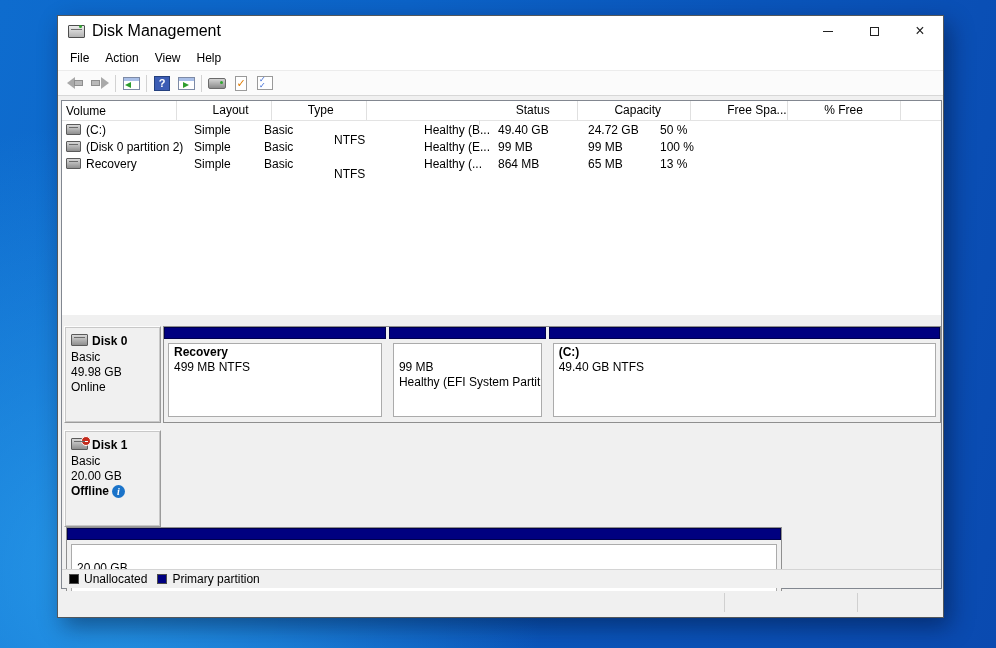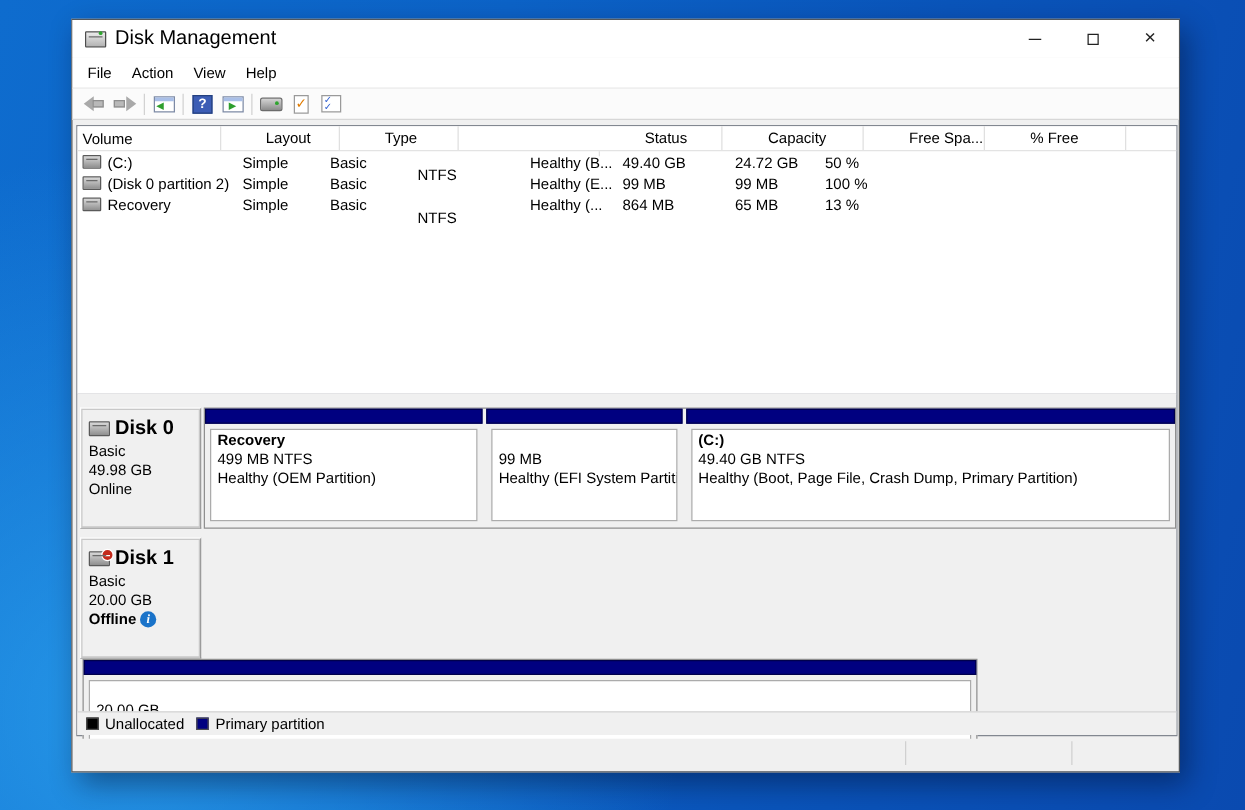--- a/index.html
+++ b/index.html
@@ -74,21 +74,21 @@
     background:linear-gradient(#d8d8d8,#8f8f8f);border:1px solid #5a5a5a;border-radius:1px;position:relative;}
   .vol-ico::after{content:"";position:absolute;left:2px;top:2px;right:2px;height:1px;background:#6a6a6a;}
   
   .graphic-pane{position:absolute;left:0;top:214px;right:0;bottom:0;background:#f0f0f0;padding:11px 0 0 2px;box-sizing:border-box;}
   .disk-row{display:flex;}
   .disk-row.d0{height:97px;}
   .disk-row.d1{height:92px;margin-top:7px;flex-direction:column;}
   .disk-label{width:97px;flex:0 0 97px;box-sizing:border-box;background:#f0f0f0;
     border:1px solid;border-color:#fdfdfd #9b9b9b #9b9b9b #fdfdfd;outline:1px solid #c8c8c8;outline-offset:-2px;
     padding:7px 5px 0 6px;}
-  .dname{display:flex;align-items:center;gap:4px;font-size:16px;font-weight:bold;margin-bottom:2px;}
+  .dname{display:flex;gap:4px;font-size:12px;font-weight:bold;margin-bottom:2px;}
   .drive-ico{display:inline-block;width:15px;height:10px;flex:0 0 15px;position:relative;
     background:linear-gradient(#d8d8d8,#8f8f8f);border:1px solid #5a5a5a;border-radius:1px;}
   .drive-ico::after{content:"";position:absolute;left:2px;top:2px;right:2px;height:1px;background:#6a6a6a;}
   .offline-badge{position:absolute;right:-4px;top:-3px;width:10px;height:10px;border-radius:50%;
     background:#c42b1c;border:1px solid #fff;box-sizing:border-box;}
   .offline-badge::after{content:"";position:absolute;left:2px;top:3.5px;width:4px;height:1.5px;background:#fff;}
   .dmeta{font-size:12px;line-height:15px;}
   .status-line{display:flex;align-items:center;gap:3px;font-weight:bold;}
   .d0 .dmeta, .d0 .status-line{font-weight:normal;}
   .info-ico{width:13px;height:13px;border-radius:50%;background:#1a73c9;color:#fff;font-size:10px;font-weight:bold;
@@ -259,37 +259,35 @@
             <div class="dmeta">Basic</div>
             <div class="dmeta">49.98 GB</div>
             <div class="dmeta">Online</div>
           </div>
           <div class="disk-graphic">
             <div class="partition p0">
               <div class="pstrip"></div>
               <div class="pbox">
                 <div class="pl l1">Recovery</div>
                 <div class="pl">499 MB NTFS</div>
-                <div class="pl">Healthy (OEM Partition)</div>
               </div>
             </div>
             <div class="partition p1">
               <div class="pstrip"></div>
               <div class="pbox">
                 <div class="pl l1"></div>
                 <div class="pl">99 MB</div>
                 <div class="pl">Healthy (EFI System Partition)</div>
               </div>
             </div>
             <div class="partition p2">
               <div class="pstrip"></div>
               <div class="pbox">
                 <div class="pl l1">(C:)</div>
                 <div class="pl">49.40 GB NTFS</div>
-                <div class="pl">Healthy (Boot, Page File, Crash Dump, Primary Partition)</div>
               </div>
             </div>
           </div>
         </div>
 
         <div class="disk-row d1">
           <div class="disk-label">
             <div class="dname">
               <span class="drive-ico">
                   <span class="offline-badge"></span>

